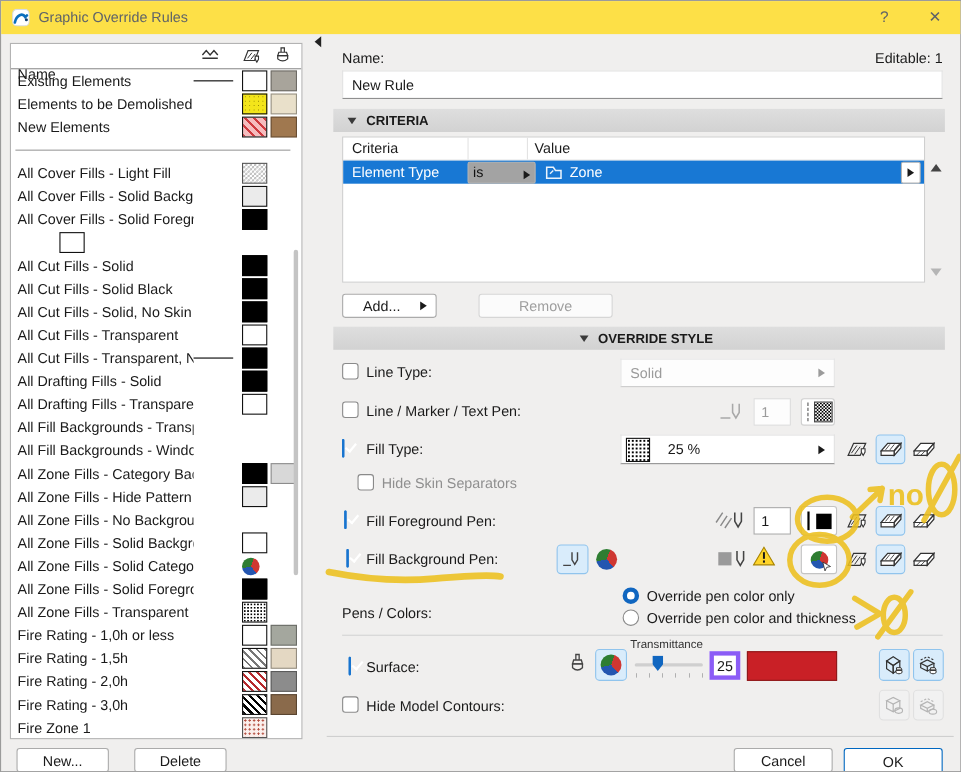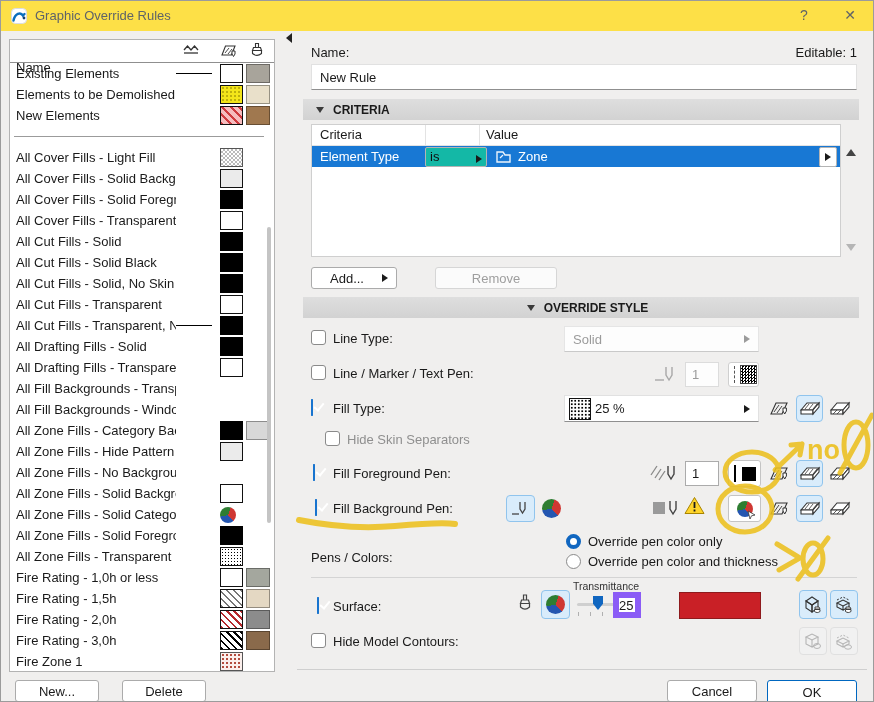--- a/index.html
+++ b/index.html
@@ -154,21 +154,20 @@
           <span class="lfill sw-lightgray"></span>
           <span class="lsurf"></span>
         </div>
         <div class="lrow">
           <span class="lname">All Cover Fills - Solid Foregr...</span>
           <span class="lline"></span>
           <span class="lfill sw-black"></span>
           <span class="lsurf"></span>
         </div>
         <div class="lrow">
-          <span class="lname">All Cover Fills - Transparent</span>
           <span class="lline"></span>
           <span class="lfill sw-white"></span>
           <span class="lsurf"></span>
         </div>
         <div class="lrow">
           <span class="lname">All Cut Fills - Solid</span>
           <span class="lline"></span>
           <span class="lfill sw-black"></span>
           <span class="lsurf"></span>
         </div>
@@ -323,21 +322,21 @@
 
   <div class="abs crit-table">
     <div class="crit-head">
       <span class="abs lbl" style="left:8px;top:2px;">Criteria</span>
       <span class="colline" style="left:113px;"></span>
       <span class="colline" style="left:167px;"></span>
       <span class="abs lbl" style="left:174px;top:2px;">Value</span>
     </div>
     <div class="crit-row">
       <span style="padding-left:8px;flex:0 0 105px;">Element Type</span>
-      <span class="field plain" style="width:52px;height:18px;display:flex;justify-content:space-between;padding:0 4px;color:#111;background:#14b8a6;">
+      <span class="field plain" style="width:52px;height:18px;display:flex;justify-content:space-between;padding:0 4px;color:#111;background:#a3a3a3;">
         <span>is</span>
         <span class="tri-right-s" style="margin-top:4px;"></span>
       </span>
       <span style="margin-left:8px;">
         <svg width="17" height="16" viewBox="0 0 17 16">
             <path d="M2 13 V3 h6 l2 3 h5 v7 z" fill="none" stroke="#eaf3fc" stroke-width="1.4"></path>
             <path d="M5 9 l3 -3" stroke="#eaf3fc" stroke-width="1.2"></path>
           </svg>
       </span>
       <span style="margin-left:6px;flex:1;">Zone</span>
@@ -385,21 +384,21 @@
   <div class="abs" style="left:727px;top:361px;width:31px;height:25px;background:#fff;border:1px solid #cfcfcf;border-radius:3px;display:flex;align-items:center;">
     <span style="margin-left:5px;height:17px;border-left:1px dashed #555;"></span>
     <span style="margin-left:5px;width:15px;height:17px;background-image:conic-gradient(#000 25%,#fff 0 50%,#000 0 75%,#fff 0);background-size:3px 3px;border:1px solid #444;"></span>
   </div>
 
   
   <span class="abs cb checked" style="left:310px;top:399px;"></span>
   <span class="abs lbl" style="left:332px;top:400px;">Fill Type:</span>
   <div class="abs field" style="left:563px;top:394px;width:195px;height:27px;padding:0 8px 0 4px;">
     <span style="width:20px;height:20px;border:1px solid #111;background-color:#fff;background-image:radial-gradient(#000 30%,transparent 36%);background-size:3.5px 3.5px;"></span>
-    <span style="margin-left:4px;flex:1;">25 %</span>
+    <span style="margin-left:16px;flex:1;">25 %</span>
     <span class="tri-right-s"></span>
   </div>
   
   <span class="abs icobtn" style="left:765px;top:394px;">
       <svg width="22" height="17" viewBox="0 0 22 17">
         <polygon points="2,14 7,3 18,3 13,14" fill="none" stroke="#333" stroke-width="1.1"></polygon>
         <path d="M5 12 L10 5 M8 13 L13 6" stroke="#333" stroke-width="0.9"></path>
         <path d="M14 8 v3 l1.7 3 1.7 -3 v-3 z" fill="#fff" stroke="#333" stroke-width="1"></path>
       </svg>
     </span>
@@ -538,21 +537,21 @@
         <path d="M3.5 10.5 h9 v3.5 c-3 2.8 -6 2.8 -9 0 z" fill="none" stroke="#444" stroke-width="1.2"></path>
       </svg>
   </span>
   <span class="abs icobtn sel" style="left:540px;top:589px;width:29px;height:29px;">
       <span class="pie" style="width:19px;height:19px;"></span>
     </span>
   <span class="abs lbl" style="left:566px;top:579px;width:78px;text-align:center;font-size:10.5px;color:#333;">Transmittance</span>
   <div class="abs slider-track" style="left:576px;top:602px;width:62px;"></div>
   <div class="abs slider-handle" style="left:592px;top:595px;"></div>
   <div class="abs ticks" style="left:577px;top:611px;width:62px;height:4px;"></div>
-  <div class="abs field" style="left:612px;top:591px;width:28px;height:26px;justify-content:flex-start;border:6px solid #8b5cf6;">
+  <div class="abs field" style="left:644px;top:591px;width:28px;height:26px;justify-content:center;border:4px solid #8b5cf6;">
       <span>25</span>
     </div>
   <div class="abs" style="left:678px;top:591px;width:82px;height:27px;background:#c92026;border:1px solid #8e1a1c;"></div>
   <span class="abs icobtn sel" style="left:798px;top:589px;width:28px;height:29px;">
     <svg width="20" height="21" viewBox="0 0 20 21">
         <polygon points="3,7 9,3 15,7 9,11" fill="none" stroke="#333" stroke-width="1.1"></polygon>
         <polygon points="3,7 3,14 9,18 9,11" fill="none" stroke="#333" stroke-width="1.1"></polygon>
         <polygon points="15,7 15,14 9,18 9,11" fill="none" stroke="#333" stroke-width="1.1"></polygon>
         <path d="M12 13 h4 l1 2 h-5 z M11.5 15.5 h5.5 v2 c-2 1.4 -3.5 1.4 -5.5 0 z" fill="#fff" stroke="#333" stroke-width="0.9"></path>
       </svg>

